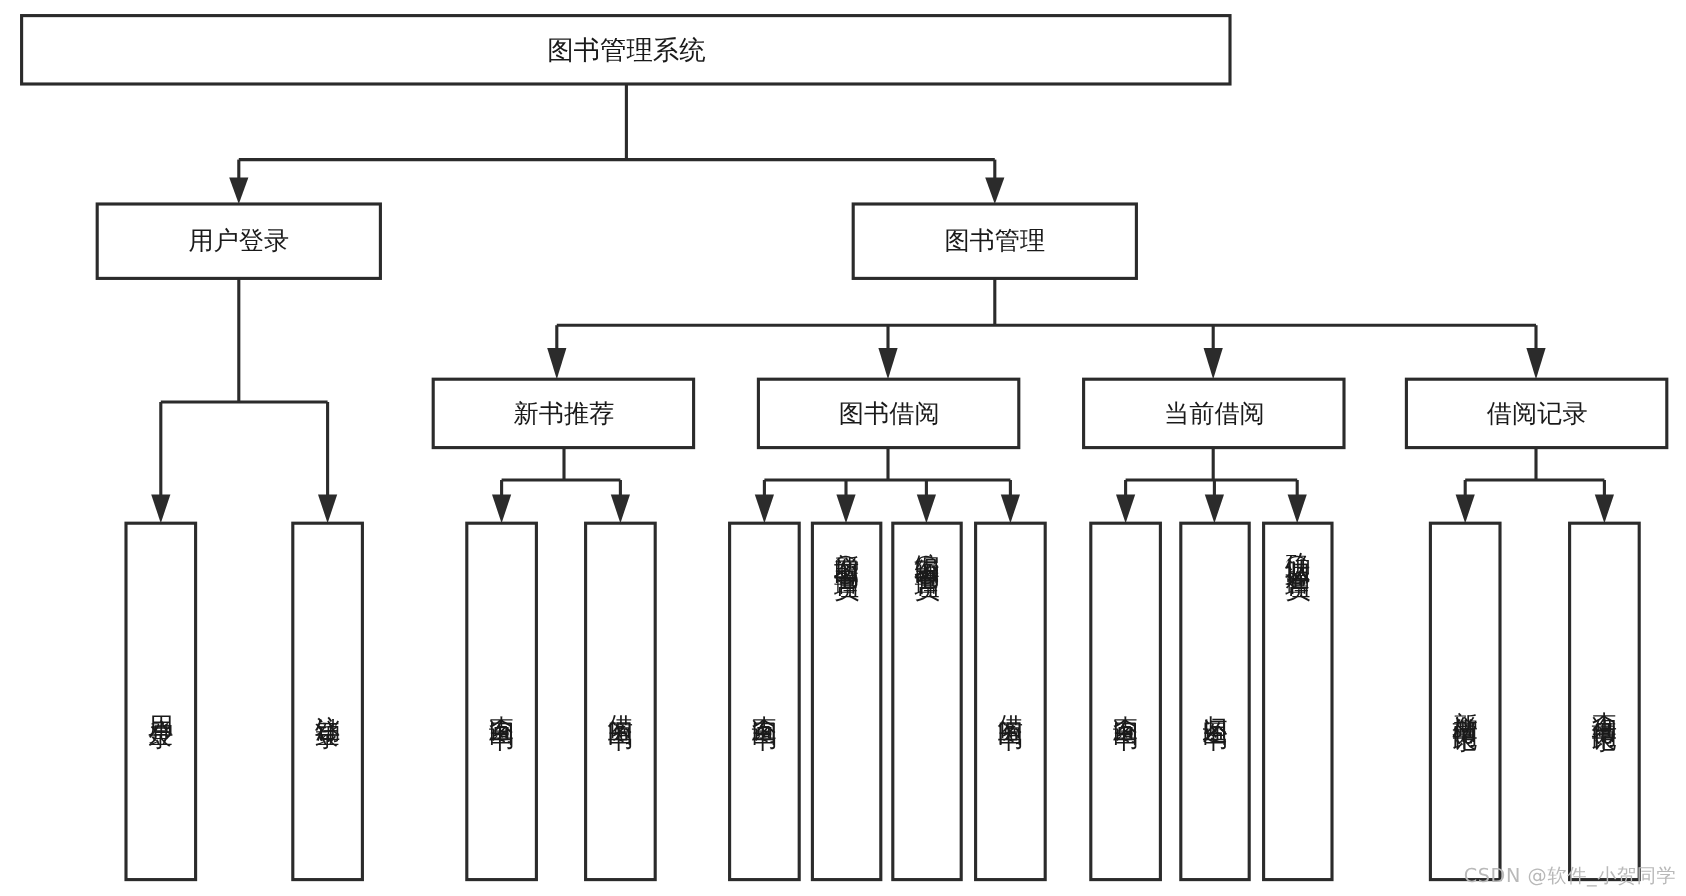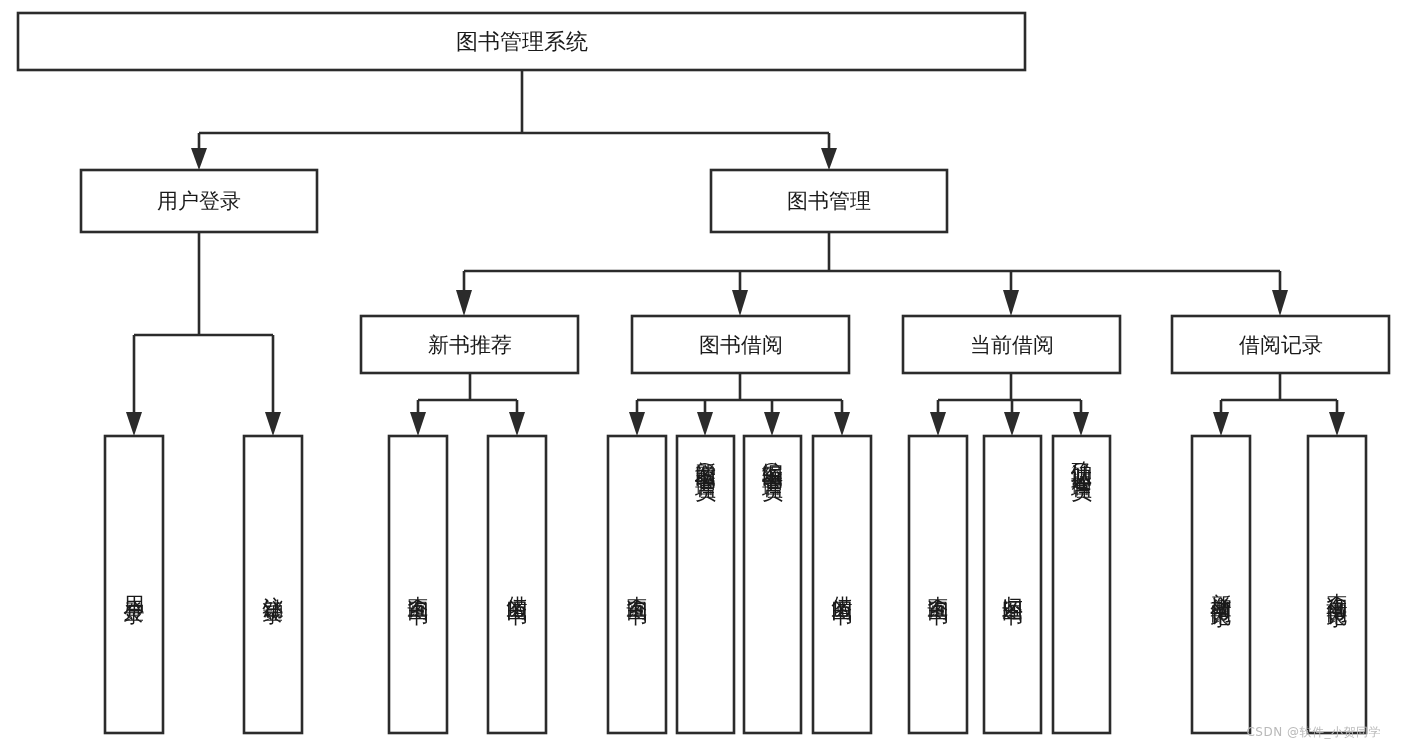--- a/index.html
+++ b/index.html
@@ -63,24 +63,24 @@
     text-orientation: upright;
     font-family: "DejaVu Sans", "Liberation Sans", sans-serif;
     font-size: 21px;
     line-height: 1.05;
     letter-spacing: 3px;
     color: #1a1a1a;
     white-space: nowrap;
   }
   .watermark {
     position: absolute;
-    right: 24px;
+    right: 8px;
     bottom: 6px;
     font-family: "DejaVu Sans", "Liberation Sans", sans-serif;
-    font-size: 12px;
+    font-size: 16px;
     color: #b9b9b9;
     letter-spacing: 0.5px;
     white-space: nowrap;
     user-select: none;
   }
 </style>
 </head>
 <body>
 
 <div id="diagram-root">

